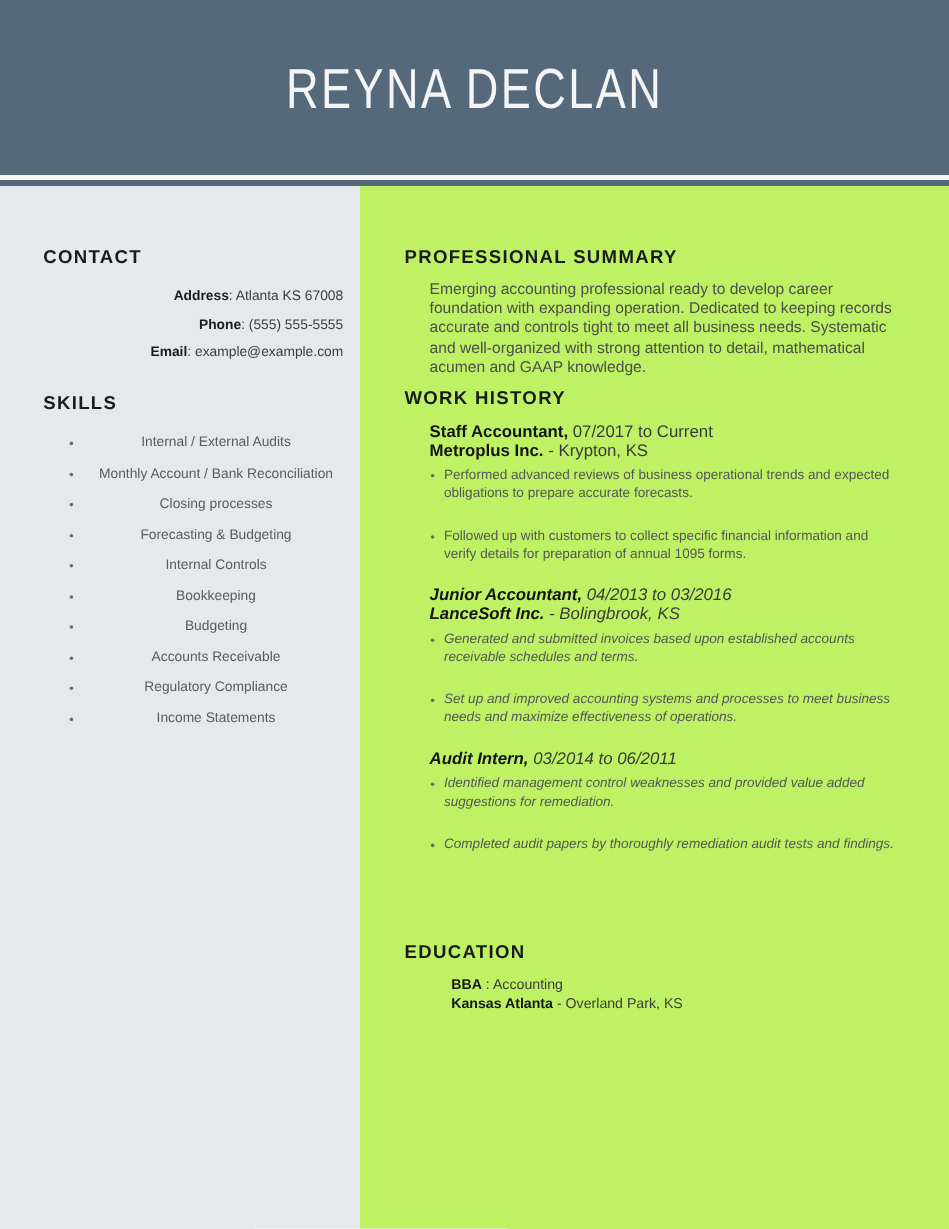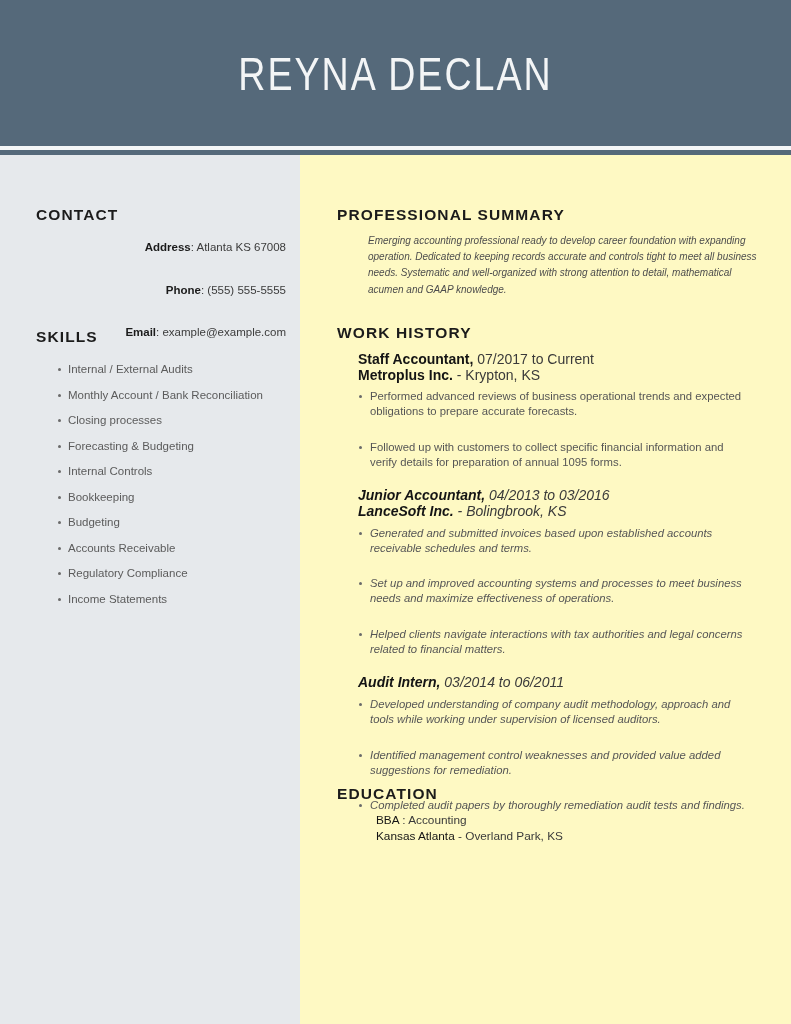--- a/index.html
+++ b/index.html
@@ -81,21 +81,21 @@
     height: 869px;
     background: #e6e9ec;
     box-sizing: border-box;
   }
   .main {
     position: absolute;
     top: 0;
     left: 300px;
     width: 491px;
     height: 869px;
-    background: #fef9c3;
+    background: #bef264;
     box-sizing: border-box;
   }
 
   
   .sec-head {
     font-size: 15.5px;
     font-weight: bold;
     color: #1b1b1b;
     letter-spacing: 1.1px;
     text-transform: uppercase;
@@ -109,21 +109,21 @@
   .contact-list {
     margin: 0;
     padding: 0;
     list-style: none;
     text-align: right;
   }
   .contact-row {
     font-size: 11.5px;
     color: #3b3b3b;
     line-height: 1.0;
-    margin-top: 31px;
+    margin-top: 12px;
     padding-left: 18px;
     white-space: nowrap;
   }
   .contact-row:first-child { margin-top: 18px; }
   .contact-row .lbl {
     font-weight: bold;
     color: #1b1b1b;
   }
   .contact-row .sep { color: #3b3b3b; }
   .contact-row .val { color: #3b3b3b; }
@@ -133,46 +133,46 @@
     padding: 0;
     list-style: none;
   }
   .skill-item {
     position: relative;
     font-size: 11.5px;
     color: #5b5b5b;
     line-height: 1.0;
     margin-top: 14px;
     padding-left: 32px;
+    text-align: center;
   }
   .skill-item:first-child { margin-top: 18px; }
   .skill-item::before {
     content: "";
     position: absolute;
     left: 22px;
     top: 4px;
     width: 3px;
     height: 3px;
     border-radius: 50%;
     background: #6a6a6a;
   }
 
   
   .mn-sec { position: absolute; left: 37px; width: 420px; }
   .mn-summary { top: 51px; }
   .mn-work    { top: 169px; }
   .mn-edu     { top: 630px; }
 
   .summary-text {
-    margin: 9px 0 0 31px;
-    font-size: 10px;
+    margin: 9px 0 0 21px;
+    font-size: 13px;
     line-height: 16.2px;
     color: #4d4d4d;
     width: 396px;
-    font-style: italic;
   }
 
   .job { margin-top: 10px; }
   .job + .job { margin-top: 18px; font-style: italic; }
   .job-line {
     margin: 0 0 0 21px;
     font-size: 14px;
     line-height: 15.6px;
     color: #3a3a3a;
     white-space: nowrap;
@@ -210,21 +210,21 @@
 
   .edu-block { margin-top: 10px; }
   .edu-line {
     margin: 0 0 0 19px;
     font-size: 11.8px;
     line-height: 15.6px;
     color: #3a3a3a;
     white-space: nowrap;
   }
   .edu-line .strong {
-    font-weight: normal;
+    font-weight: bold;
     color: #141414;
     padding-left: 20px;
   }
 </style>
 </head>
 <body>
 
 <div class="page">
 
   <div class="header-band"></div>
@@ -301,31 +301,29 @@
             <span>04/2013 to 03/2016</span>
           </div>
           <div class="job-line">
             <span class="strong">LanceSoft Inc.</span>
             <span>-</span>
             <span>Bolingbrook, KS</span>
           </div>
           <ul class="job-bullets">
             <li class="job-bullet">Generated and submitted invoices based upon established accounts receivable schedules and terms.</li>
             <li class="job-bullet">Set up and improved accounting systems and processes to meet business needs and maximize effectiveness of operations.</li>
-            <li class="job-bullet">Helped clients navigate interactions with tax authorities and legal concerns related to financial matters.</li>
           </ul>
         </div>
 
         <div class="job">
           <div class="job-line">
             <span class="strong">Audit Intern,</span>
             <span>03/2014 to 06/2011</span>
           </div>
           <ul class="job-bullets">
-            <li class="job-bullet">Developed understanding of company audit methodology, approach and tools while working under supervision of licensed auditors.</li>
             <li class="job-bullet">Identified management control weaknesses and provided value added suggestions for remediation.</li>
             <li class="job-bullet">Completed audit papers by thoroughly remediation audit tests and findings.</li>
           </ul>
         </div>
       </section>
 
       <section class="mn-sec mn-edu">
         <h2 class="sec-head">EDUCATION</h2>
         <div class="edu-block">
           <div class="edu-line">

